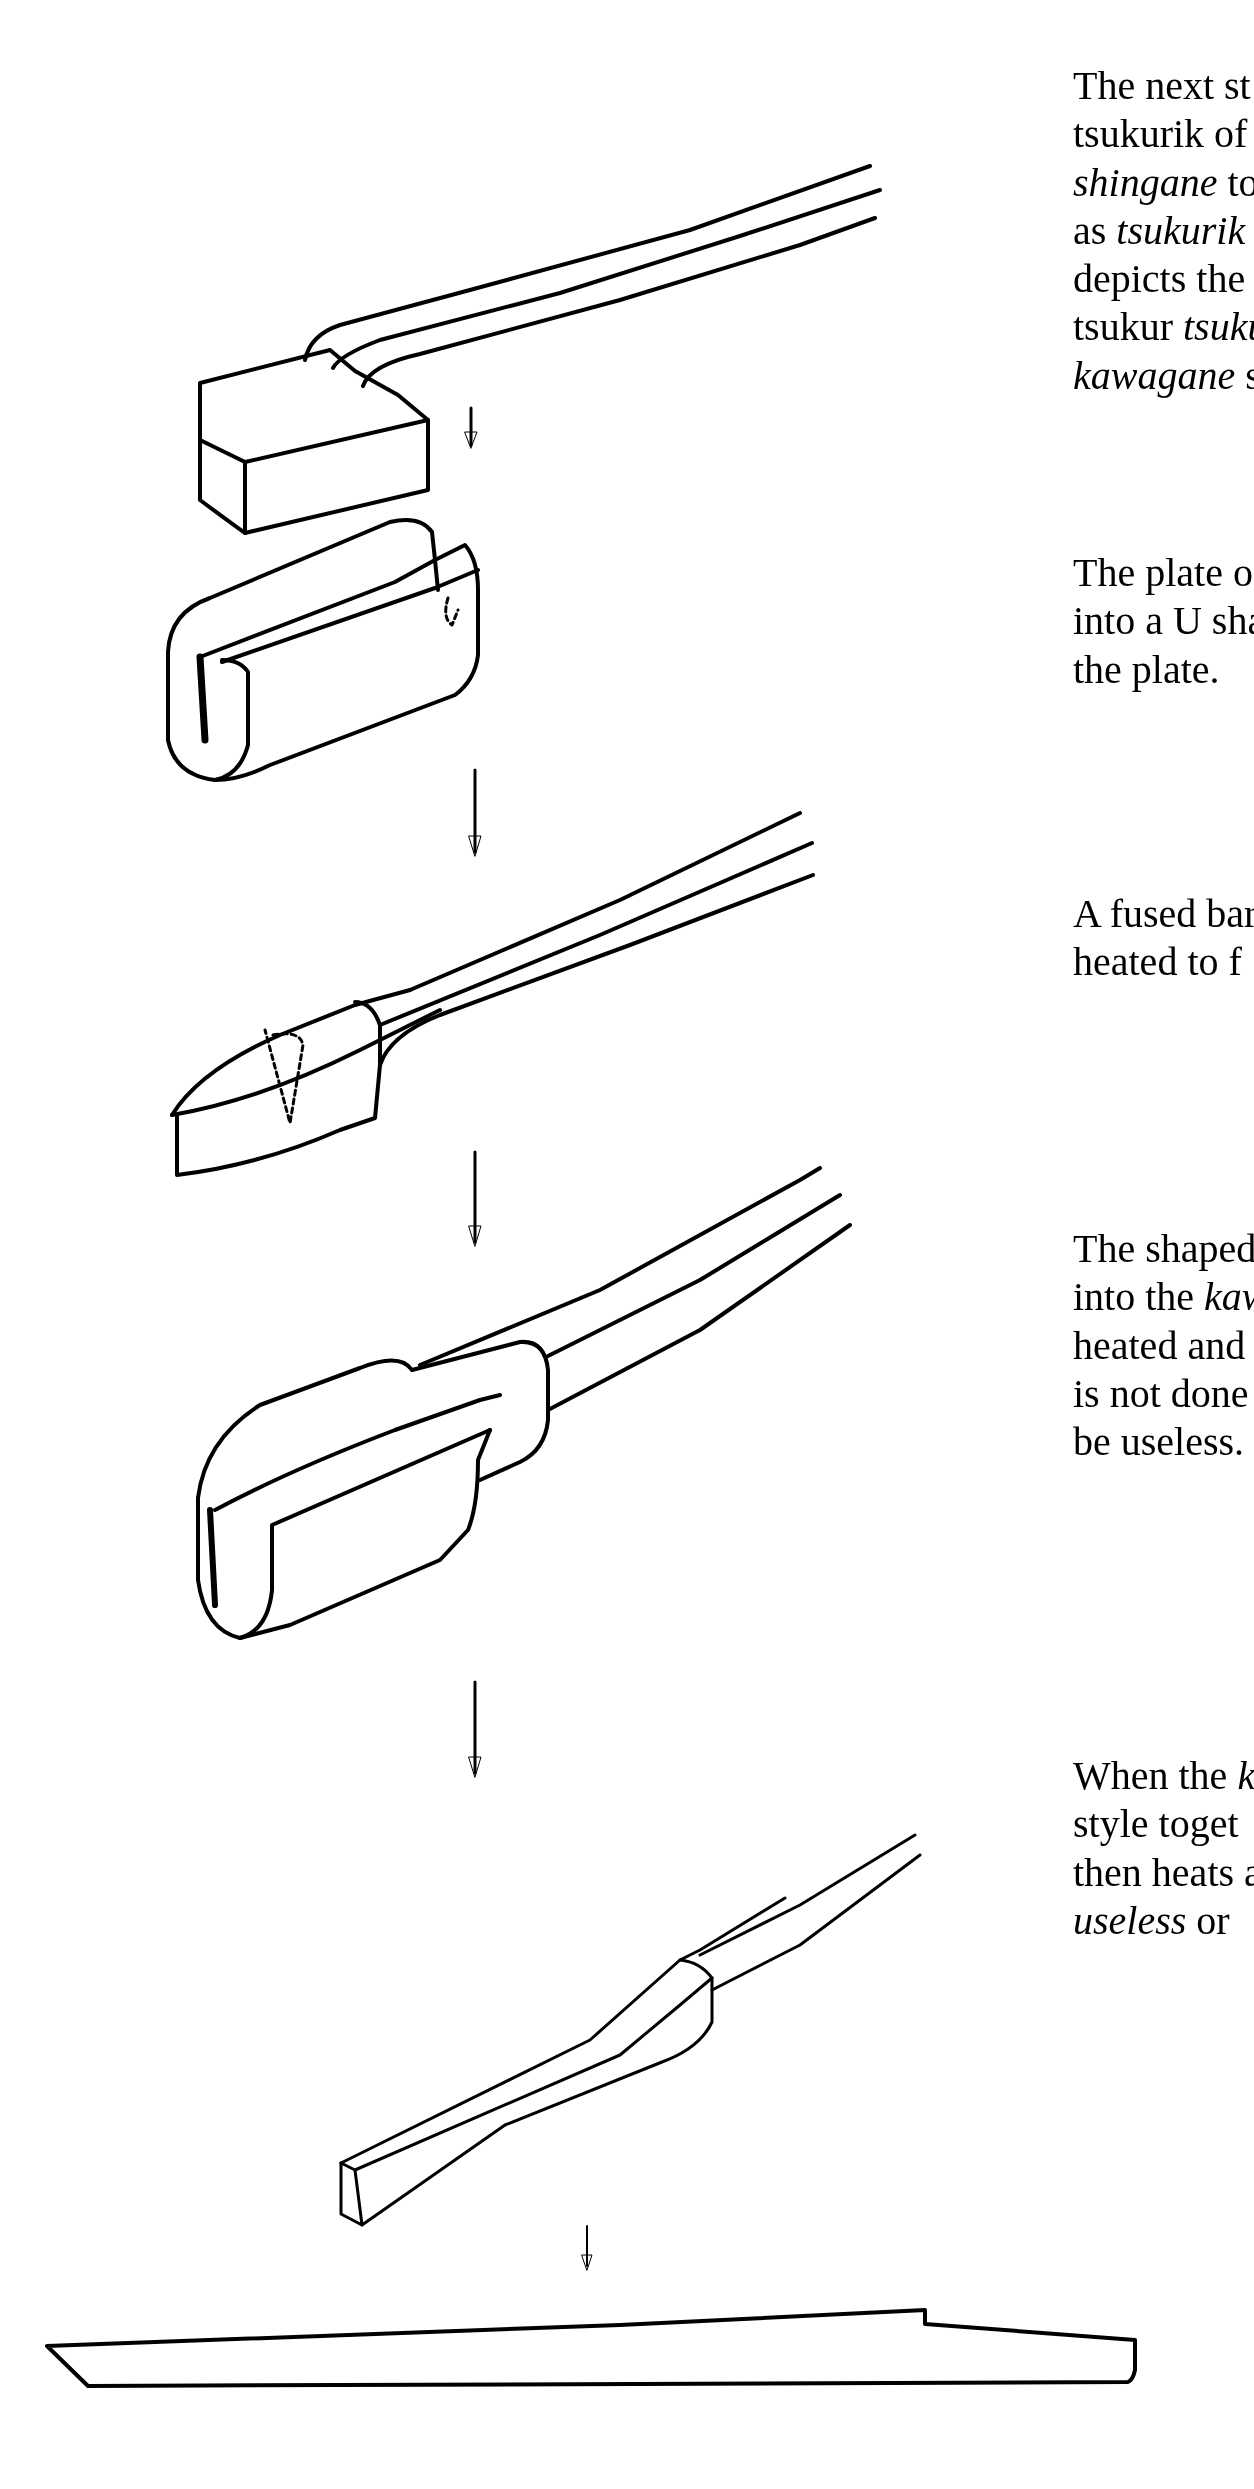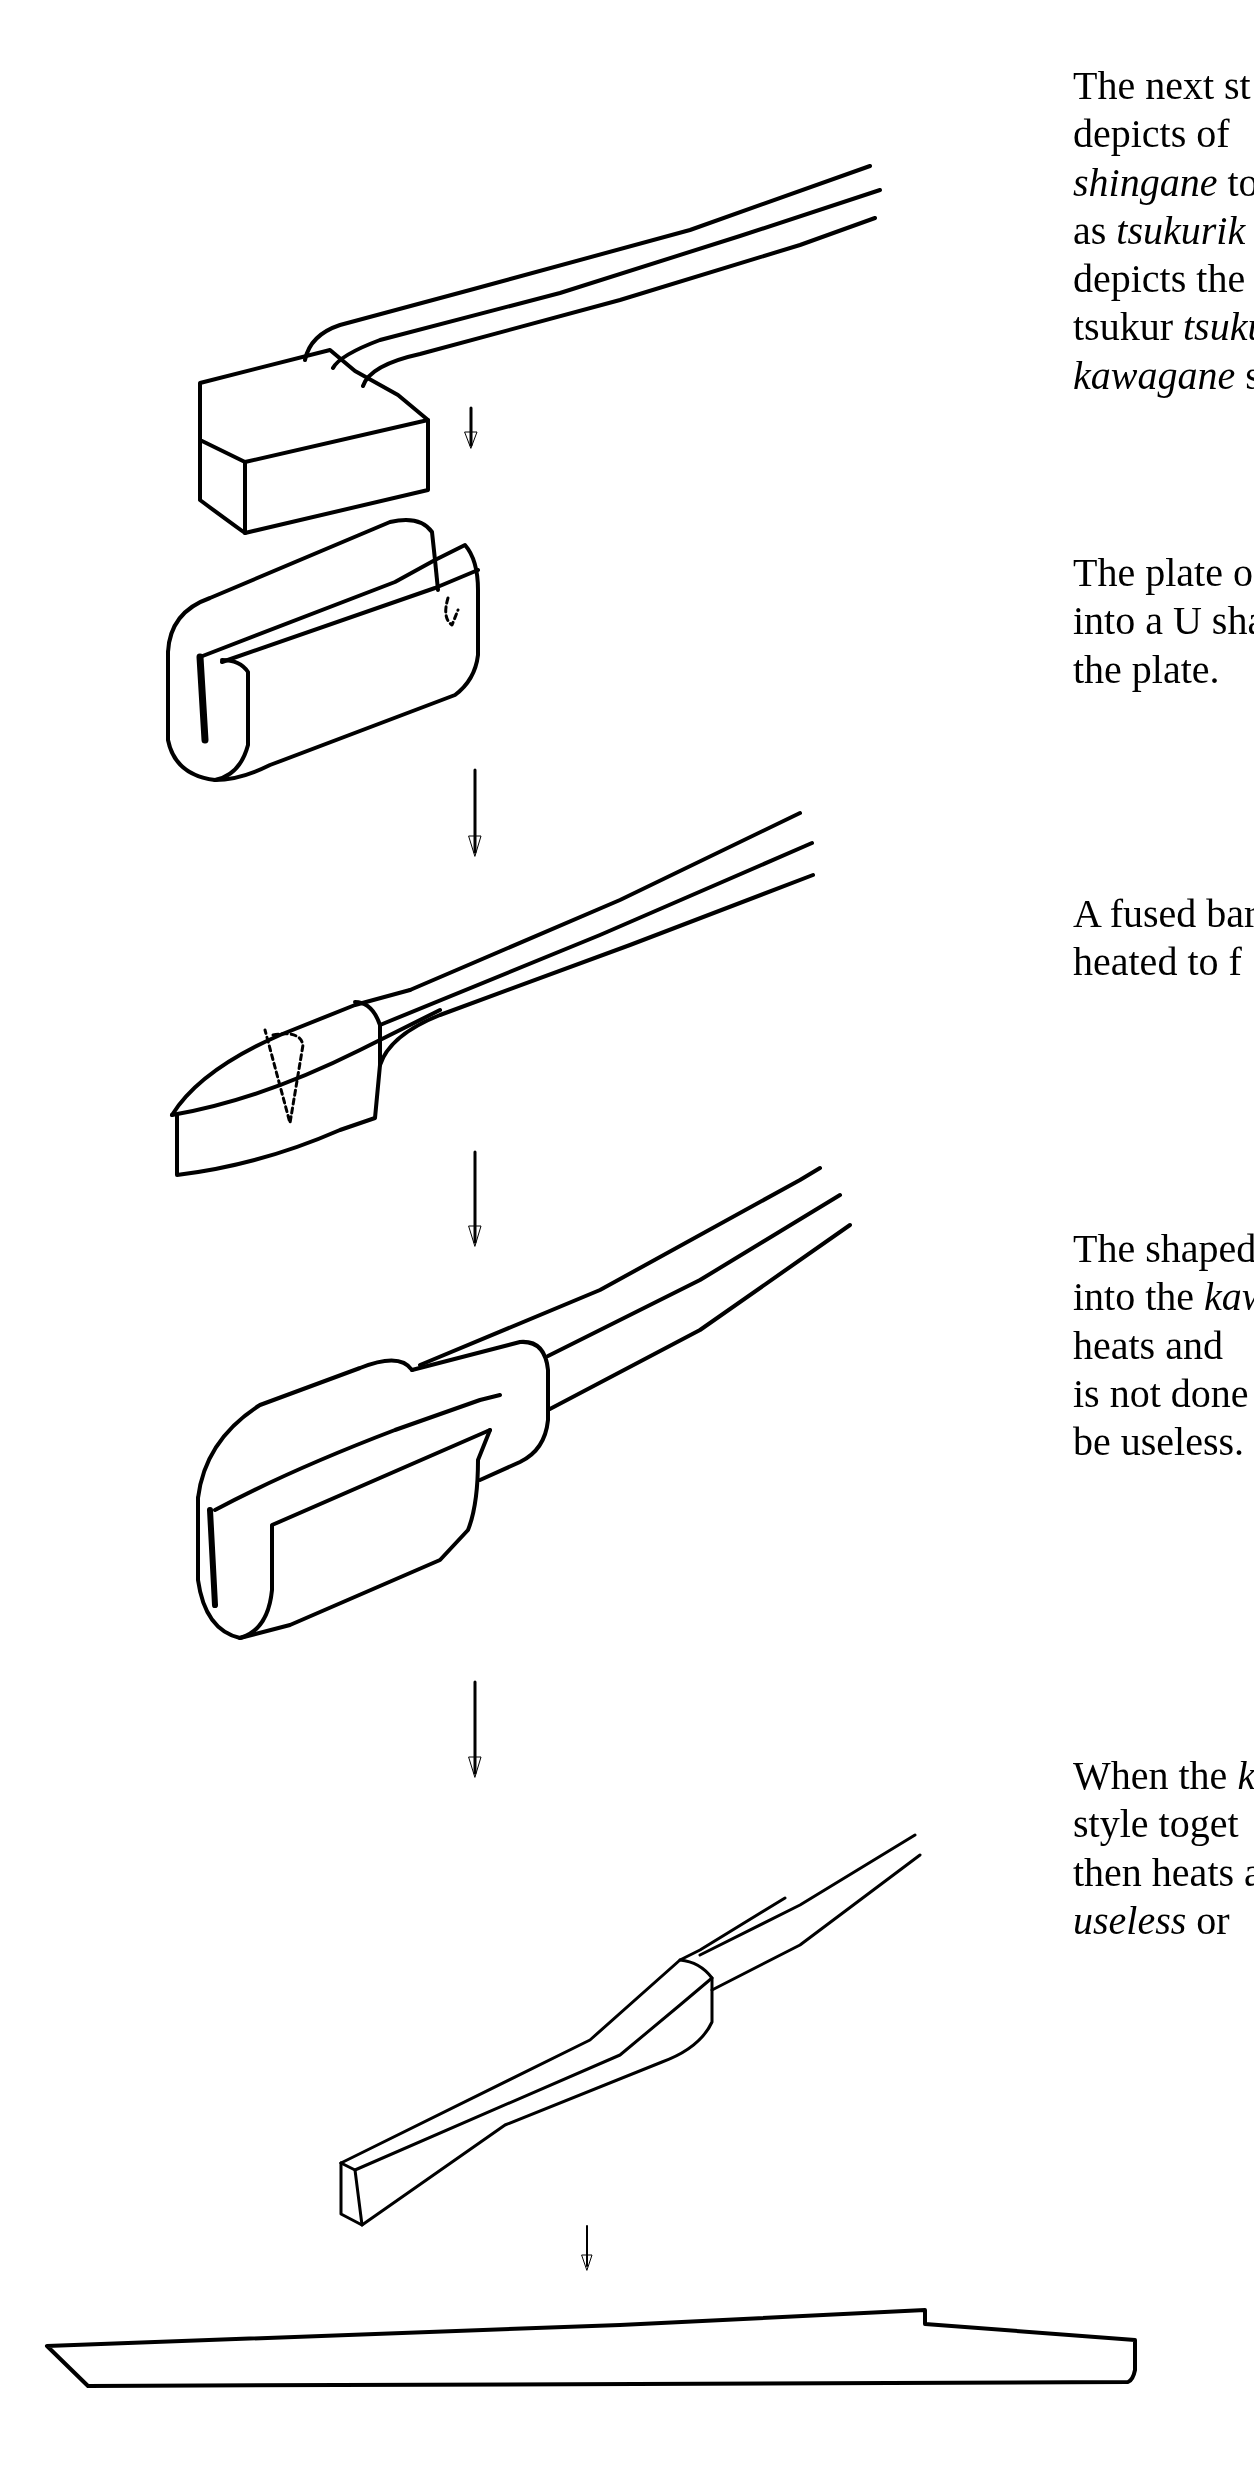--- a/index.html
+++ b/index.html
@@ -93,21 +93,21 @@
       <polygon points="582,2255 592,2255 587,2270" fill="#000" stroke="none"></polygon>
     </g>
 
     <g stroke-width="4">
       <path d="M47 2346 L620 2325 L925 2310 L925 2324 L1135 2340 L1135 2370 Q1133 2380 1128 2382 L88 2386 Z"></path>
     </g>
   </svg>
 
   <div class="paragraph" style="top:62px;">
     <span class="line"><span>The next st</span></span>
-    <span class="line"><span>depicts of</span></span>
+    <span class="line"><span>tsukurik of</span></span>
     <span class="line"><em>shingane</em><span> to</span></span>
     <span class="line"><span>as </span><em>tsukurik</em></span>
     <span class="line"><span>depicts the</span></span>
     <span class="line"><span>tsukur </span><em>tsukur</em></span>
     <span class="line"><em>kawagane</em><span> s</span></span>
   </div>
 
   <div class="paragraph" style="top:549px;">
     <span class="line"><span>The plate o</span></span>
     <span class="line"><span>into a U sha</span></span>
@@ -115,21 +115,21 @@
   </div>
 
   <div class="paragraph" style="top:890px;">
     <span class="line"><span>A fused bar</span></span>
     <span class="line"><span>heated to f</span></span>
   </div>
 
   <div class="paragraph" style="top:1225px;">
     <span class="line"><span>The shaped</span></span>
     <span class="line"><span>into the </span><em>kaw</em></span>
-    <span class="line"><span>heats and</span></span>
+    <span class="line"><span>heated and</span></span>
     <span class="line"><span>is not done</span></span>
     <span class="line"><span>be useless.</span></span>
   </div>
 
   <div class="paragraph" style="top:1752px;">
     <span class="line"><span>When the </span><em>k</em></span>
     <span class="line"><span>style toget</span></span>
     <span class="line"><span>then heats a</span></span>
     <span class="line"><em>useless</em><span> or</span></span>
   </div>

